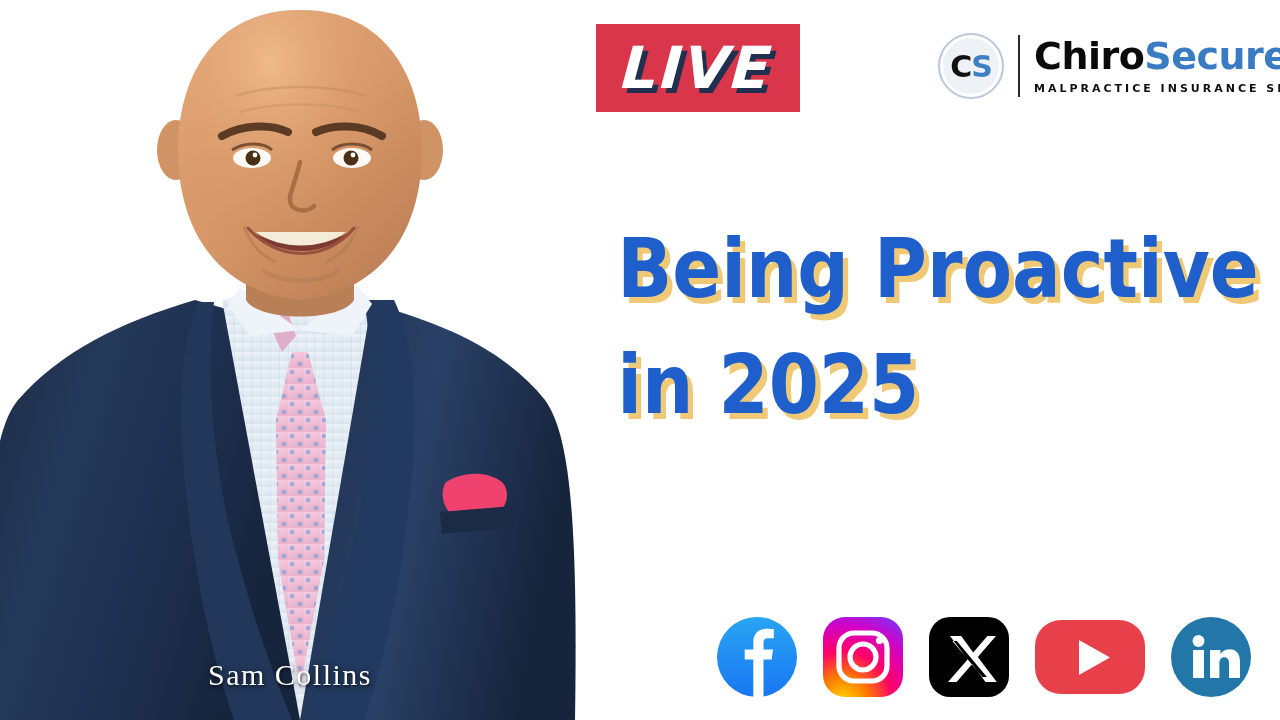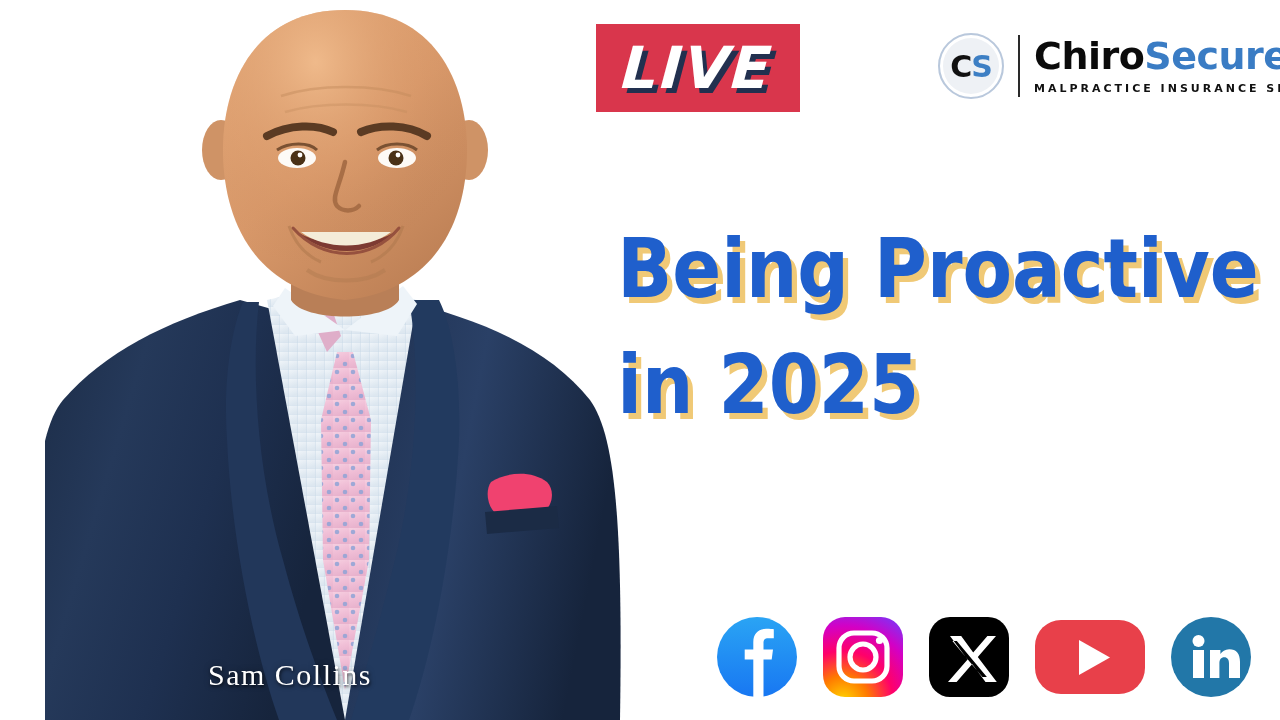--- a/index.html
+++ b/index.html
@@ -17,21 +17,20 @@
   }
 
   
   #portrait {
     position: absolute;
     left: 0;
     top: 0;
     width: 580px;
     height: 720px;
     overflow: hidden;
-    padding-left: 45px;
   }
   #portrait svg { display: block; }
 
   #speaker-name {
     position: absolute;
     left: 0;
     width: 580px;
     top: 658px;
     text-align: center;
     font-family: "Liberation Serif", "DejaVu Serif", serif;

